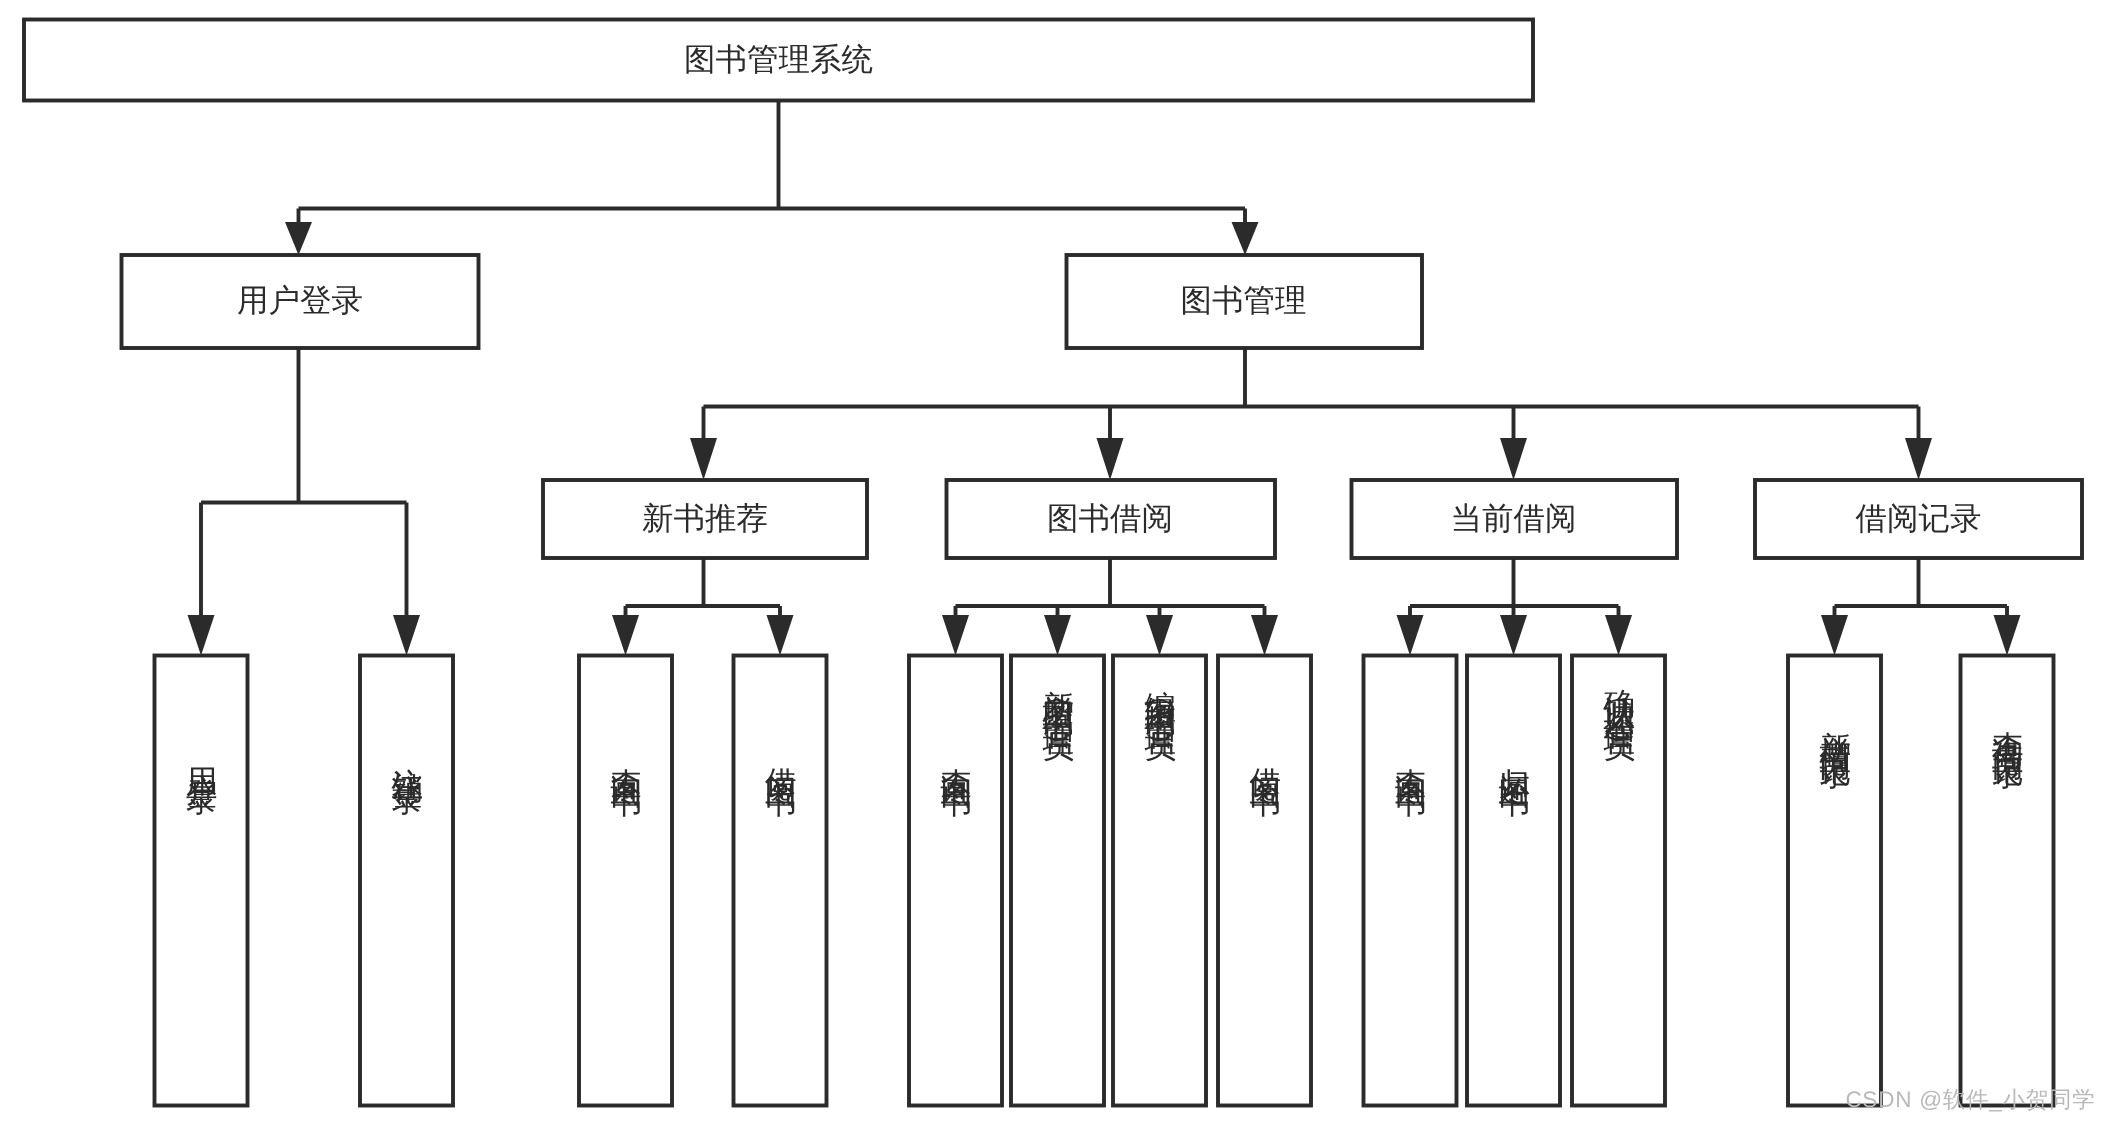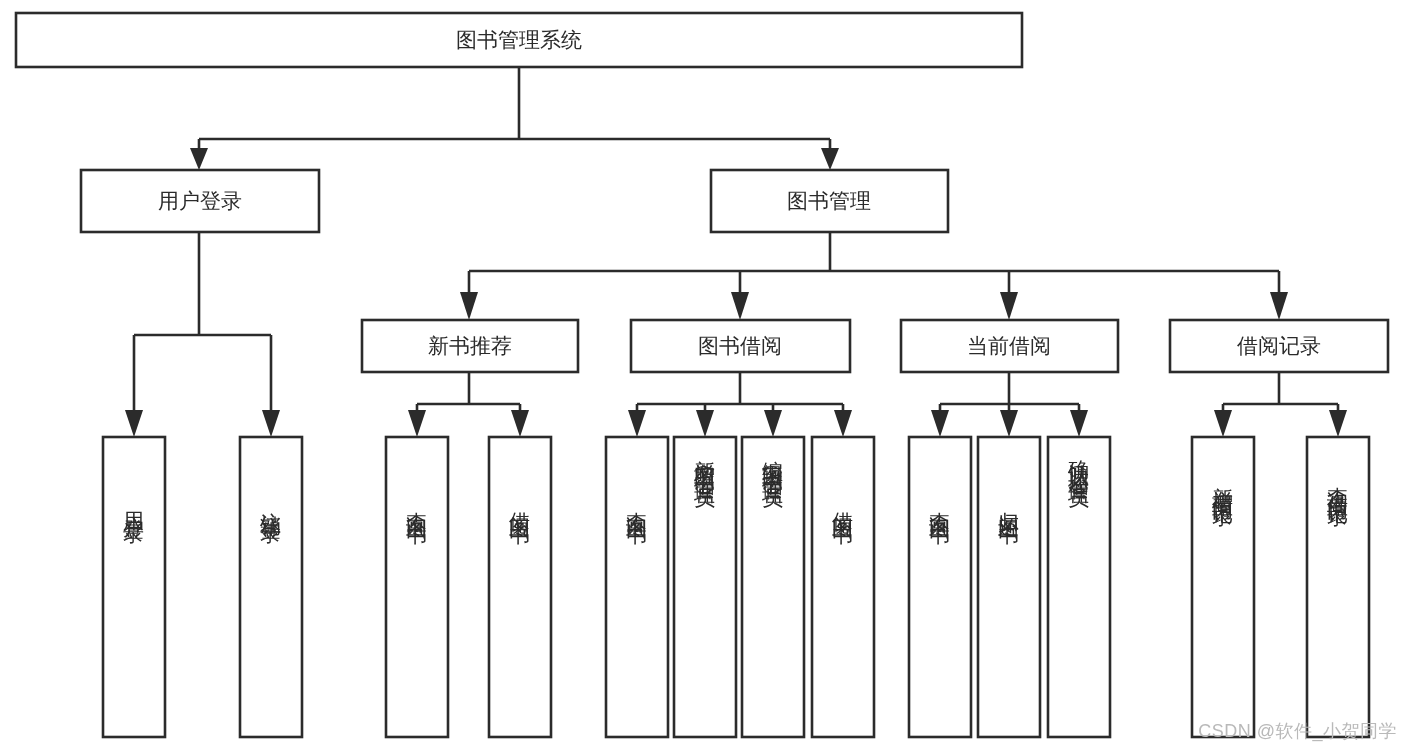--- a/index.html
+++ b/index.html
@@ -66,21 +66,21 @@
     line-height: 1.0;
     letter-spacing: 4px;
     color: #2b2b2b;
     white-space: nowrap;
   }
   #watermark {
     position: absolute;
     right: 8px;
     bottom: 4px;
     font-family: "Liberation Sans", "DejaVu Sans", sans-serif;
-    font-size: 18px;
+    font-size: 15px;
     color: #b9b9b9;
     letter-spacing: 0.5px;
     white-space: nowrap;
   }
 </style>
 </head>
 <body>
 
 <div id="diagram-root">
 

